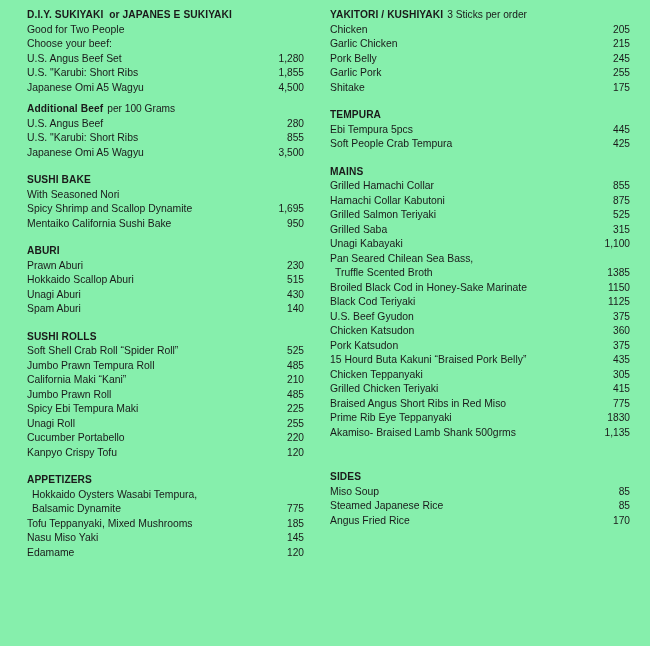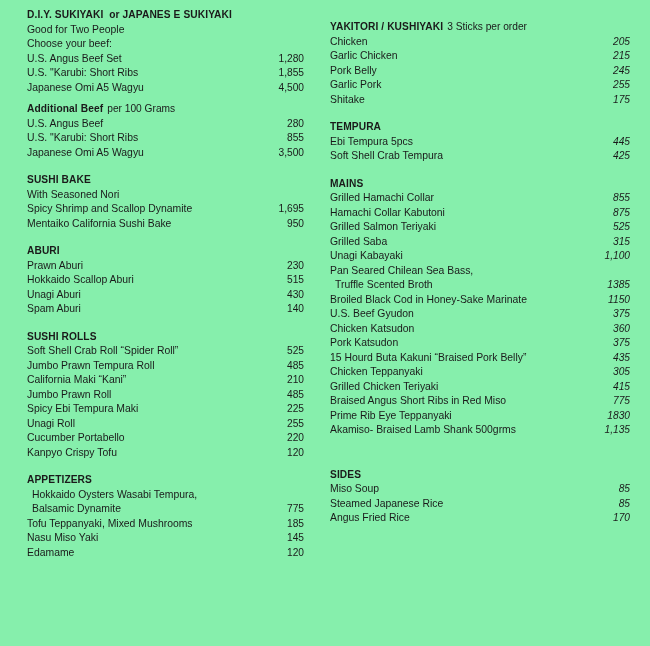--- a/index.html
+++ b/index.html
@@ -15,21 +15,21 @@
     font-family: "Liberation Sans", "DejaVu Sans", sans-serif;
     color: #1a1a1a;
     overflow: hidden;
   }
   .column {
     position: absolute;
     top: 0;
     box-sizing: border-box;
   }
   #left-column  { left: 0px;   width: 320px; padding: 8px 16px 0 27px; }
-  #right-column { left: 320px; width: 330px; padding: 20px 20px 0 10px; }
+  #right-column { left: 320px; width: 330px; padding: 8px 20px 0 10px; }
 
   .section { margin: 0 0 0 0; }
 
   .section-head {
     display: flex;
     align-items: baseline;
     white-space: pre;
     line-height: 14.5px;
     height: 14.5px;
     font-size: 10.2px;
@@ -62,21 +62,21 @@
     white-space: pre;
     overflow: visible;
   }
   .row .price {
     flex: 0 0 auto;
     text-align: right;
     white-space: pre;
     font-size: 10.2px;
   }
   #left-column .row .price  { width: 52px; }
-  #right-column .row .price { width: 52px; font-style: italic; }
+  #right-column .row .price { width: 52px; }
 
   .row.indent .label { padding-left: 5px; }
 
   .spacer-xs { height: 7px; }
   .spacer-sm { height: 13px; }
   .spacer-lg { height: 30px; }
 </style>
 </head>
 <body>
 
@@ -234,21 +234,21 @@
         </div>
       </div>
       <div class="spacer-sm"></div>
       <div class="section">
         <div class="section-head"><span class="head-title">TEMPURA</span></div>
         <div class="row">
           <span class="label">Ebi Tempura 5pcs</span>
           <span class="price">445</span>
         </div>
         <div class="row">
-          <span class="label">Soft Shell Crab Tempura</span>
+          <span class="label">Soft People Crab Tempura</span>
           <span class="price">425</span>
         </div>
       </div>
       <div class="spacer-sm"></div>
       <div class="section">
         <div class="section-head"><span class="head-title">MAINS</span></div>
         <div class="row">
           <span class="label">Grilled Hamachi Collar</span>
           <span class="price">855</span>
         </div>
@@ -274,20 +274,24 @@
         </div>
         <div class="row indent">
           <span class="label">Truffle Scented Broth</span>
           <span class="price">1385</span>
         </div>
         <div class="row">
           <span class="label">Broiled Black Cod in Honey-Sake Marinate</span>
           <span class="price">1150</span>
         </div>
         <div class="row">
+          <span class="label">Black Cod Teriyaki</span>
+          <span class="price">1125</span>
+        </div>
+        <div class="row">
           <span class="label">U.S. Beef Gyudon</span>
           <span class="price">375</span>
         </div>
         <div class="row">
           <span class="label">Chicken Katsudon</span>
           <span class="price">360</span>
         </div>
         <div class="row">
           <span class="label">Pork Katsudon</span>
           <span class="price">375</span>

